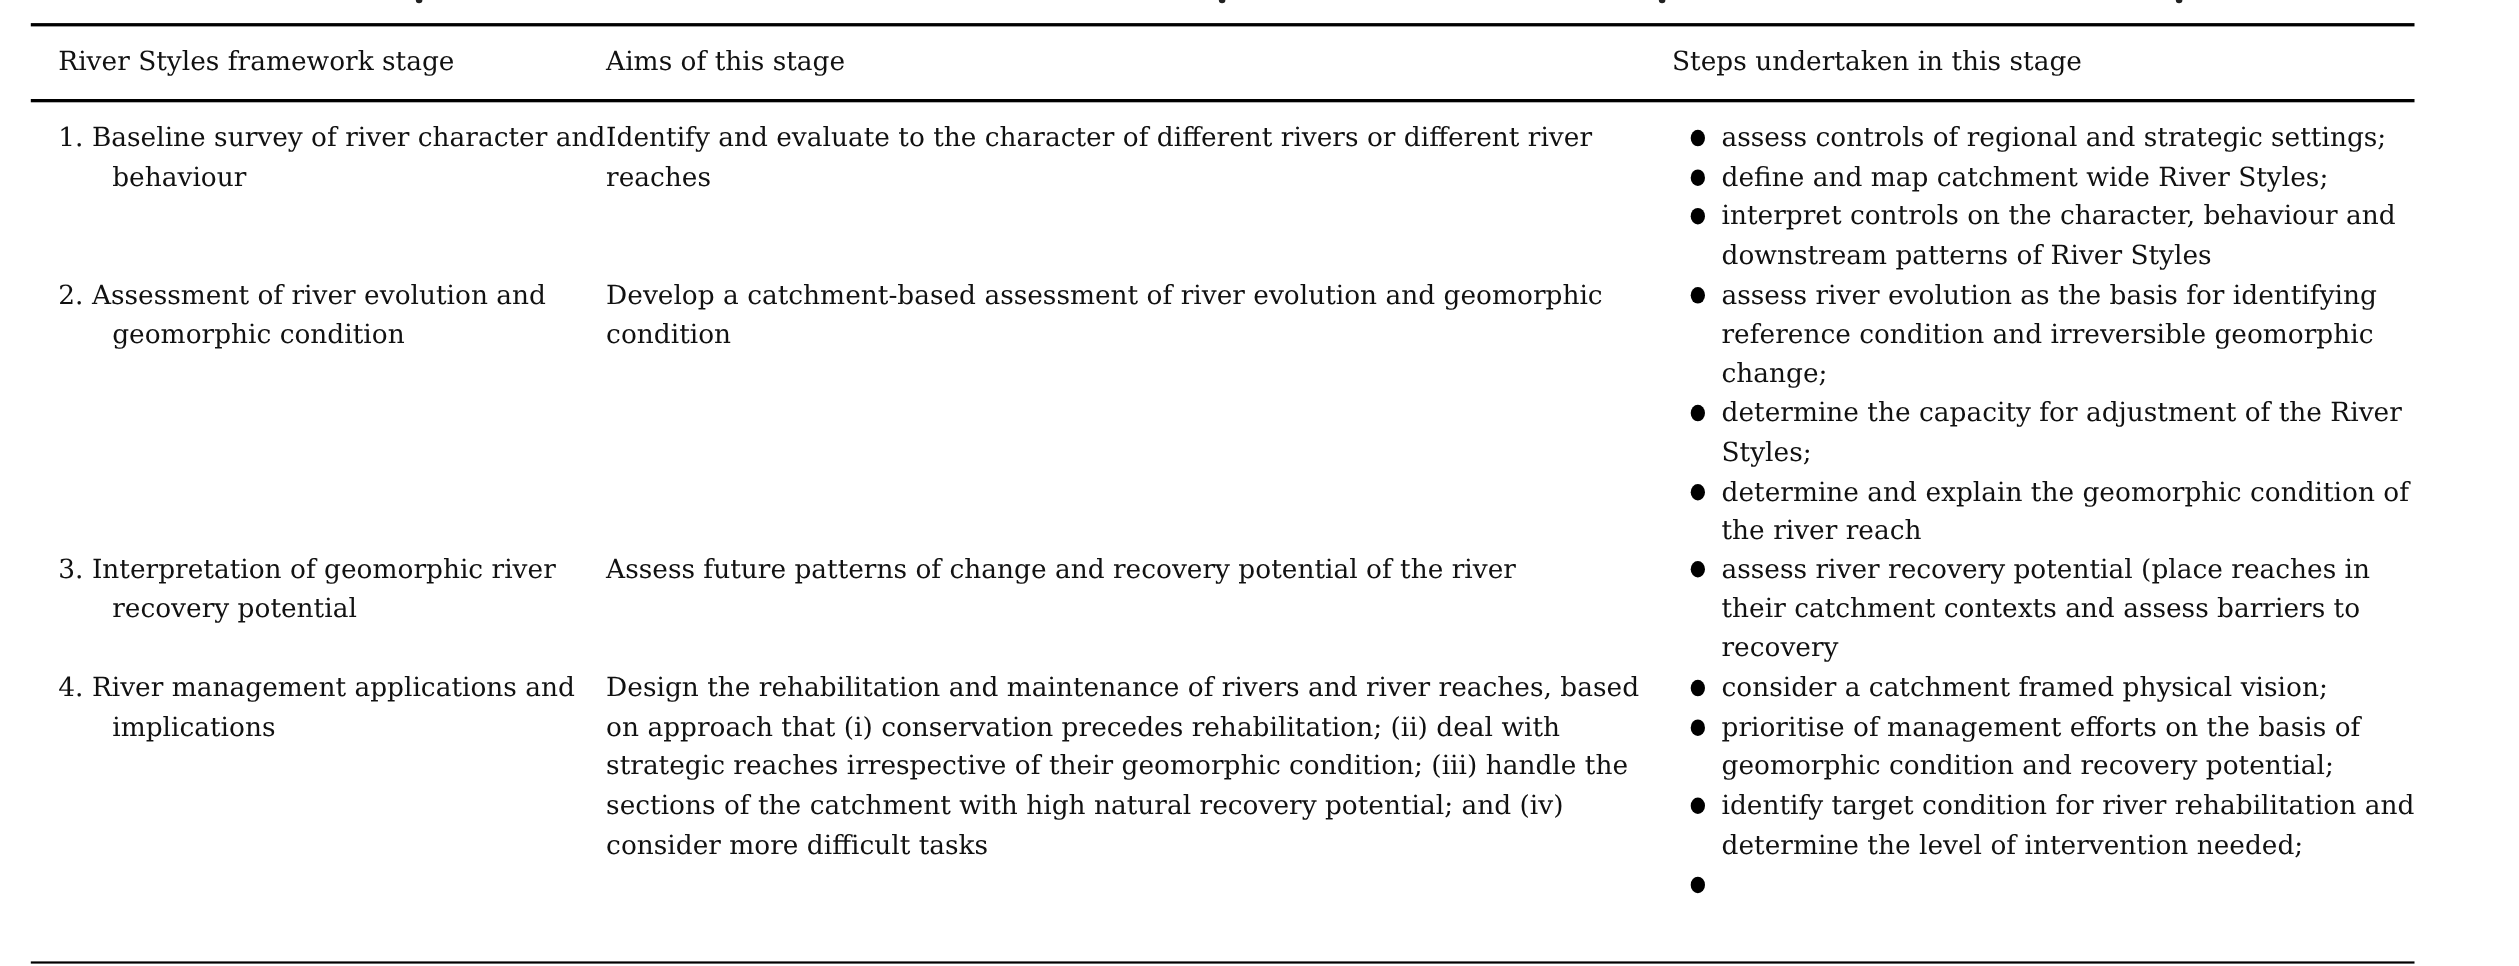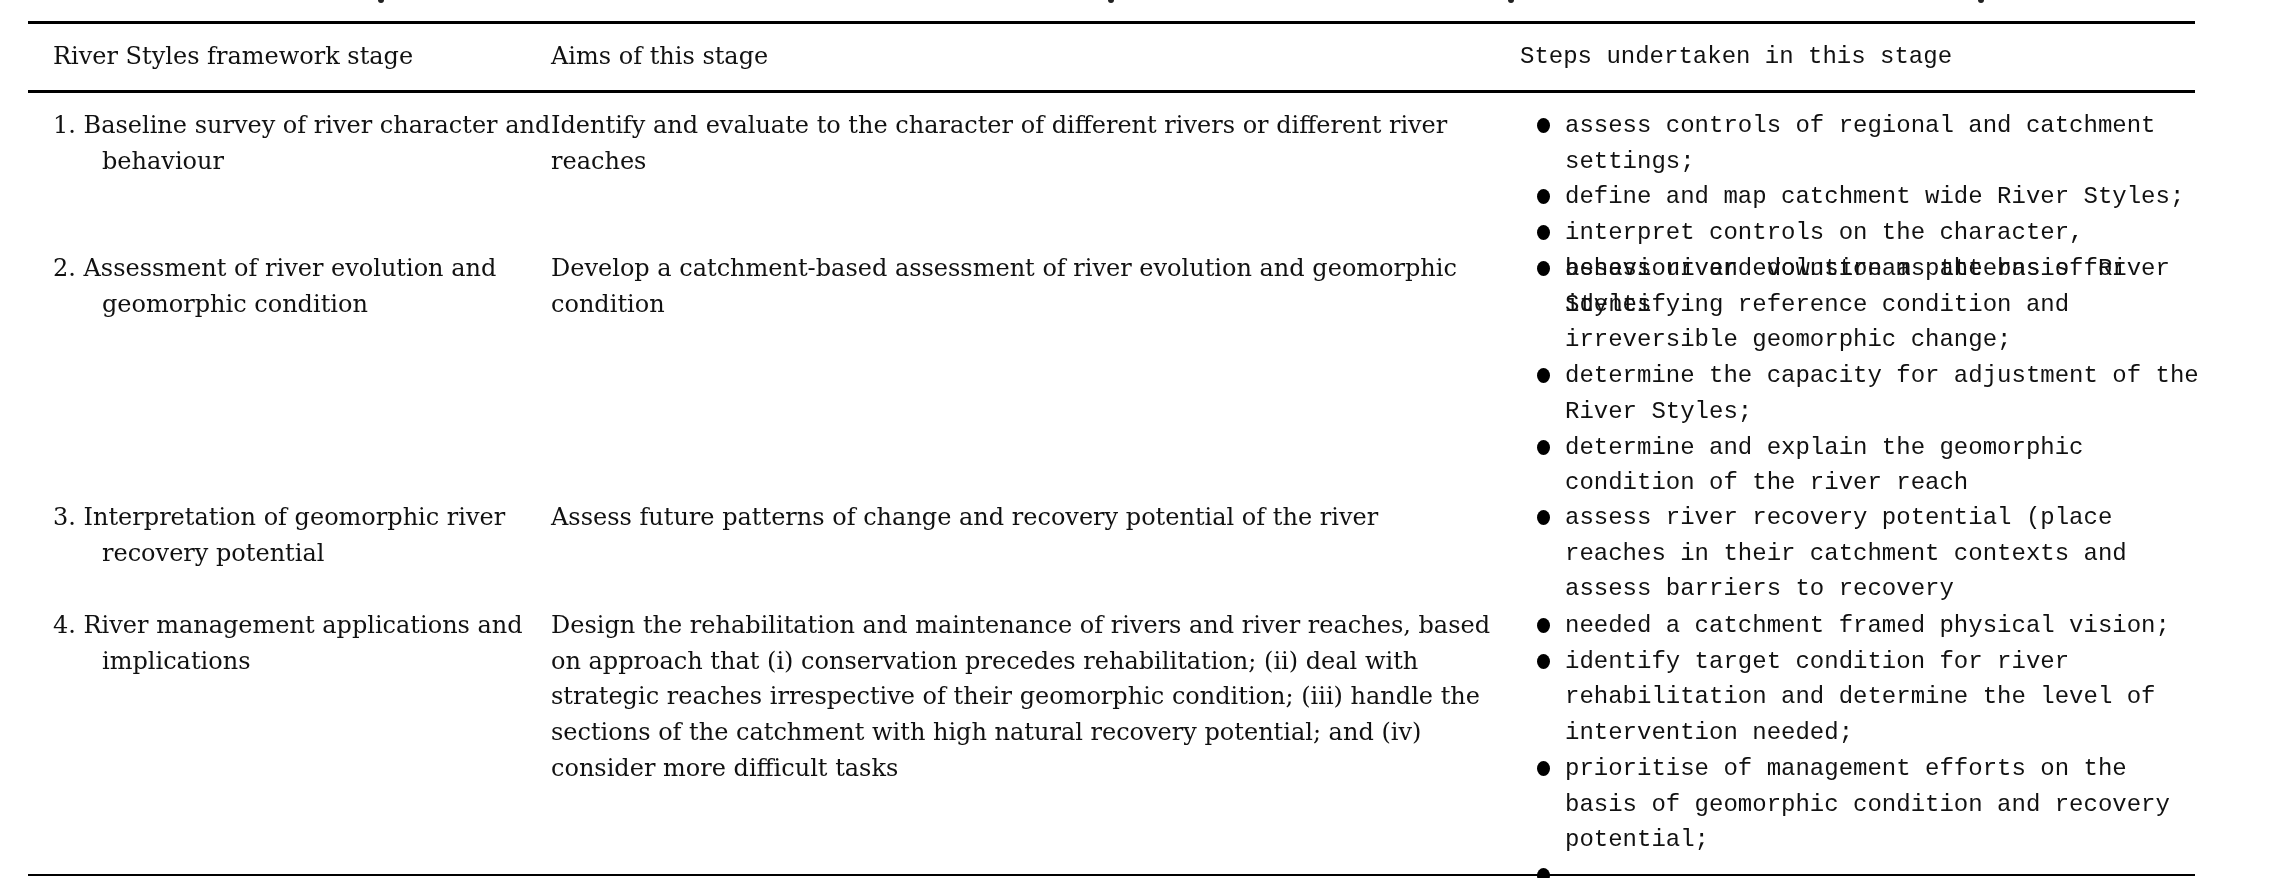--- a/index.html
+++ b/index.html
@@ -48,21 +48,21 @@
       width: 2167px;
     }
     .cell {
       position: absolute;
       font-size: 24px;
       line-height: 35.7px;
       letter-spacing: 0px;
     }
     .col1 { left: 25px; width: 470px; }
     .col2 { left: 523px; width: 950px; }
-    .col3 { left: 1492px; width: 680px; font-family: Liberation Mono, monospace; }
+    .col3 { left: 1492px; width: 680px; }
 
     .head-row .cell {
       top: 15px;
     }
 
     .stage {
       padding-left: 49px;
       text-indent: -49px;
     }
 
@@ -104,21 +104,21 @@
   <div class="head-row">
     <div class="cell col1">River Styles framework stage</div>
     <div class="cell col2">Aims of this stage</div>
     <div class="cell col3">Steps undertaken in this stage</div>
   </div>
 
   <div class="table-row">
     <div class="cell col1 stage" style="top:84px">1. Baseline survey of river character and behaviour</div>
     <div class="cell col2" style="top:84px">Identify and evaluate to the character of different rivers or different river reaches</div>
     <ul class="cell col3 steps" style="top:84px">
-      <li><span class="bullet"></span><span>assess controls of regional and catchment settings;</span></li>
+      <li><span class="bullet"></span><span>assess controls of regional and strategic settings;</span></li>
       <li><span class="bullet"></span><span>define and map catchment wide River Styles;</span></li>
       <li><span class="bullet"></span><span>interpret controls on the character, behaviour and downstream patterns of River Styles</span></li>
     </ul>
   </div>
 
   <div class="table-row">
     <div class="cell col1 stage" style="top:227px">2. Assessment of river evolution and geomorphic condition</div>
     <div class="cell col2" style="top:227px">Develop a catchment-based assessment of river evolution and geomorphic condition</div>
     <ul class="cell col3 steps" style="top:227px">
       <li><span class="bullet"></span><span>assess river evolution as the basis for identifying reference condition and irreversible geomorphic change;</span></li>
@@ -132,20 +132,20 @@
     <div class="cell col2" style="top:476px">Assess future patterns of change and recovery potential of the river</div>
     <ul class="cell col3 steps" style="top:476px">
       <li><span class="bullet"></span><span>assess river recovery potential (place reaches in their catchment contexts and assess barriers to recovery</span></li>
     </ul>
   </div>
 
   <div class="table-row">
     <div class="cell col1 stage" style="top:584px">4. River management applications and implications</div>
     <div class="cell col2" style="top:584px">Design the rehabilitation and maintenance of rivers and river reaches, based on approach that (i) conservation precedes rehabilitation; (ii) deal with strategic reaches irrespective of their geomorphic condition; (iii) handle the sections of the catchment with high natural recovery potential; and (iv) consider more difficult tasks</div>
     <ul class="cell col3 steps" style="top:584px">
-      <li><span class="bullet"></span><span>needed a catchment framed physical vision;</span></li>
+      <li><span class="bullet"></span><span>consider a catchment framed physical vision;</span></li>
+      <li><span class="bullet"></span><span>prioritise of management efforts on the basis of geomorphic condition and recovery potential;</span></li>
       <li><span class="bullet"></span><span>identify target condition for river rehabilitation and determine the level of intervention needed;</span></li>
-      <li><span class="bullet"></span><span>prioritise of management efforts on the basis of geomorphic condition and recovery potential;</span></li>
       <li><span class="bullet"></span></li>
     </ul>
   </div>
 
 </div>
 
 </body></html>

